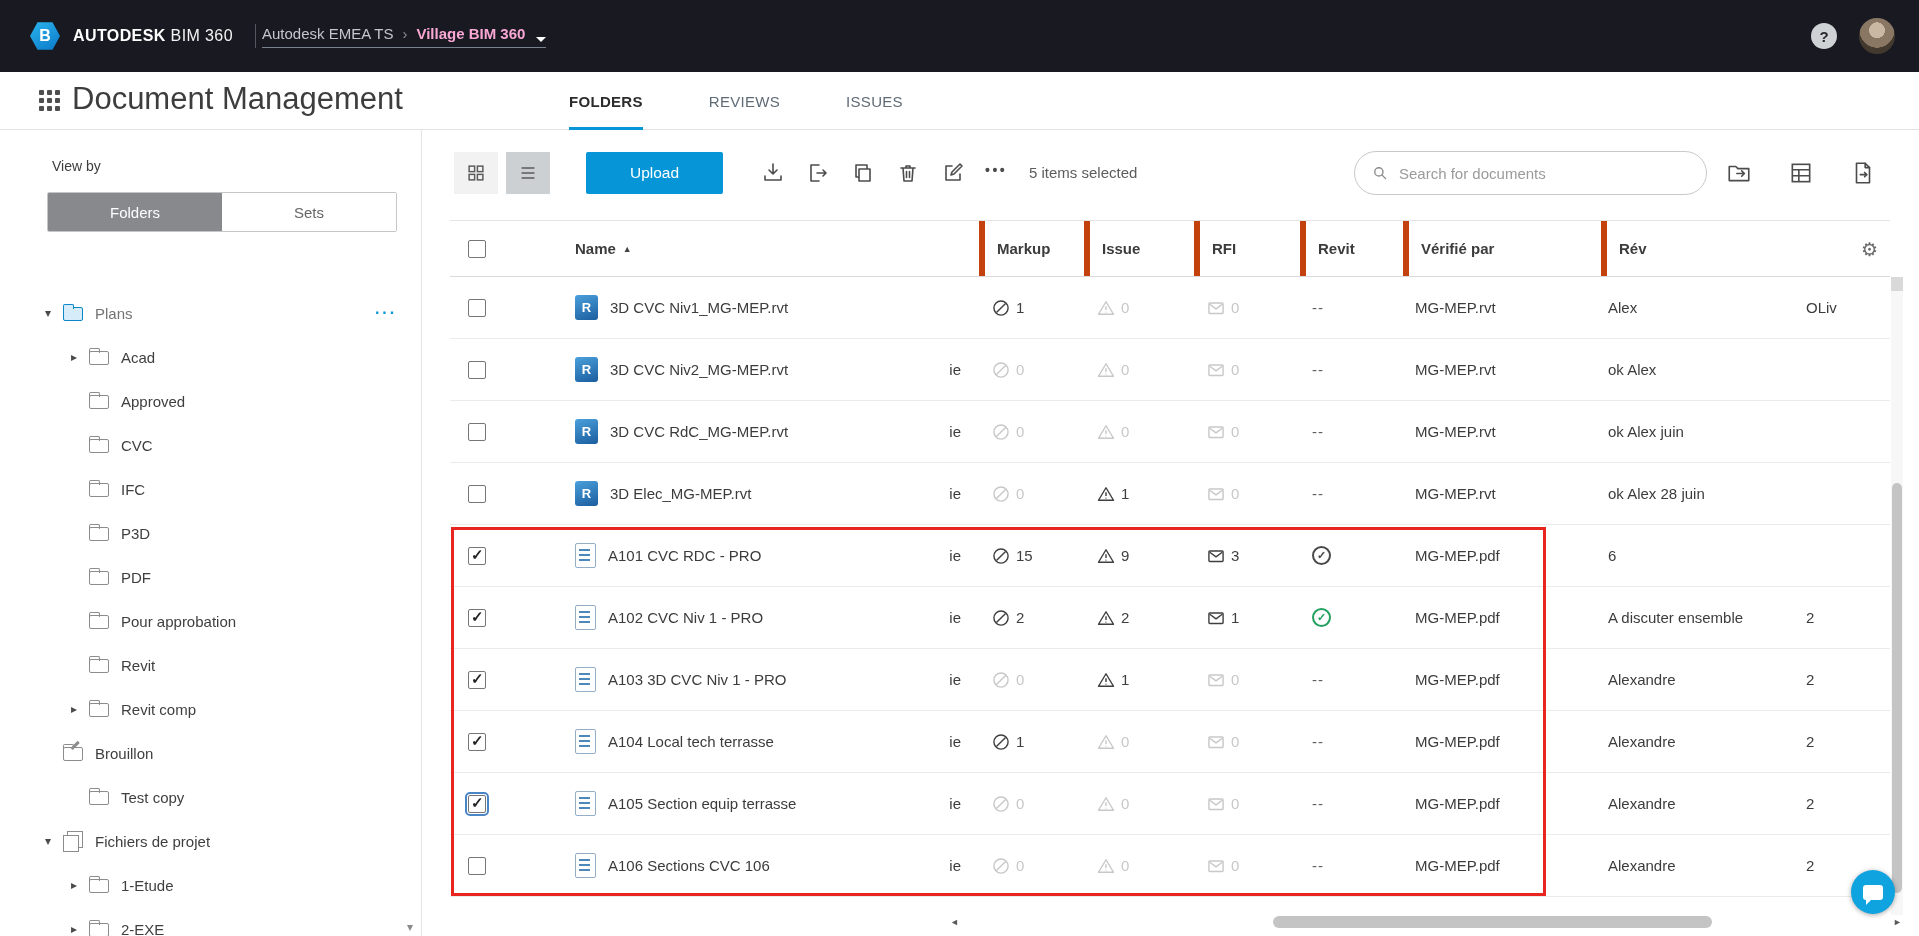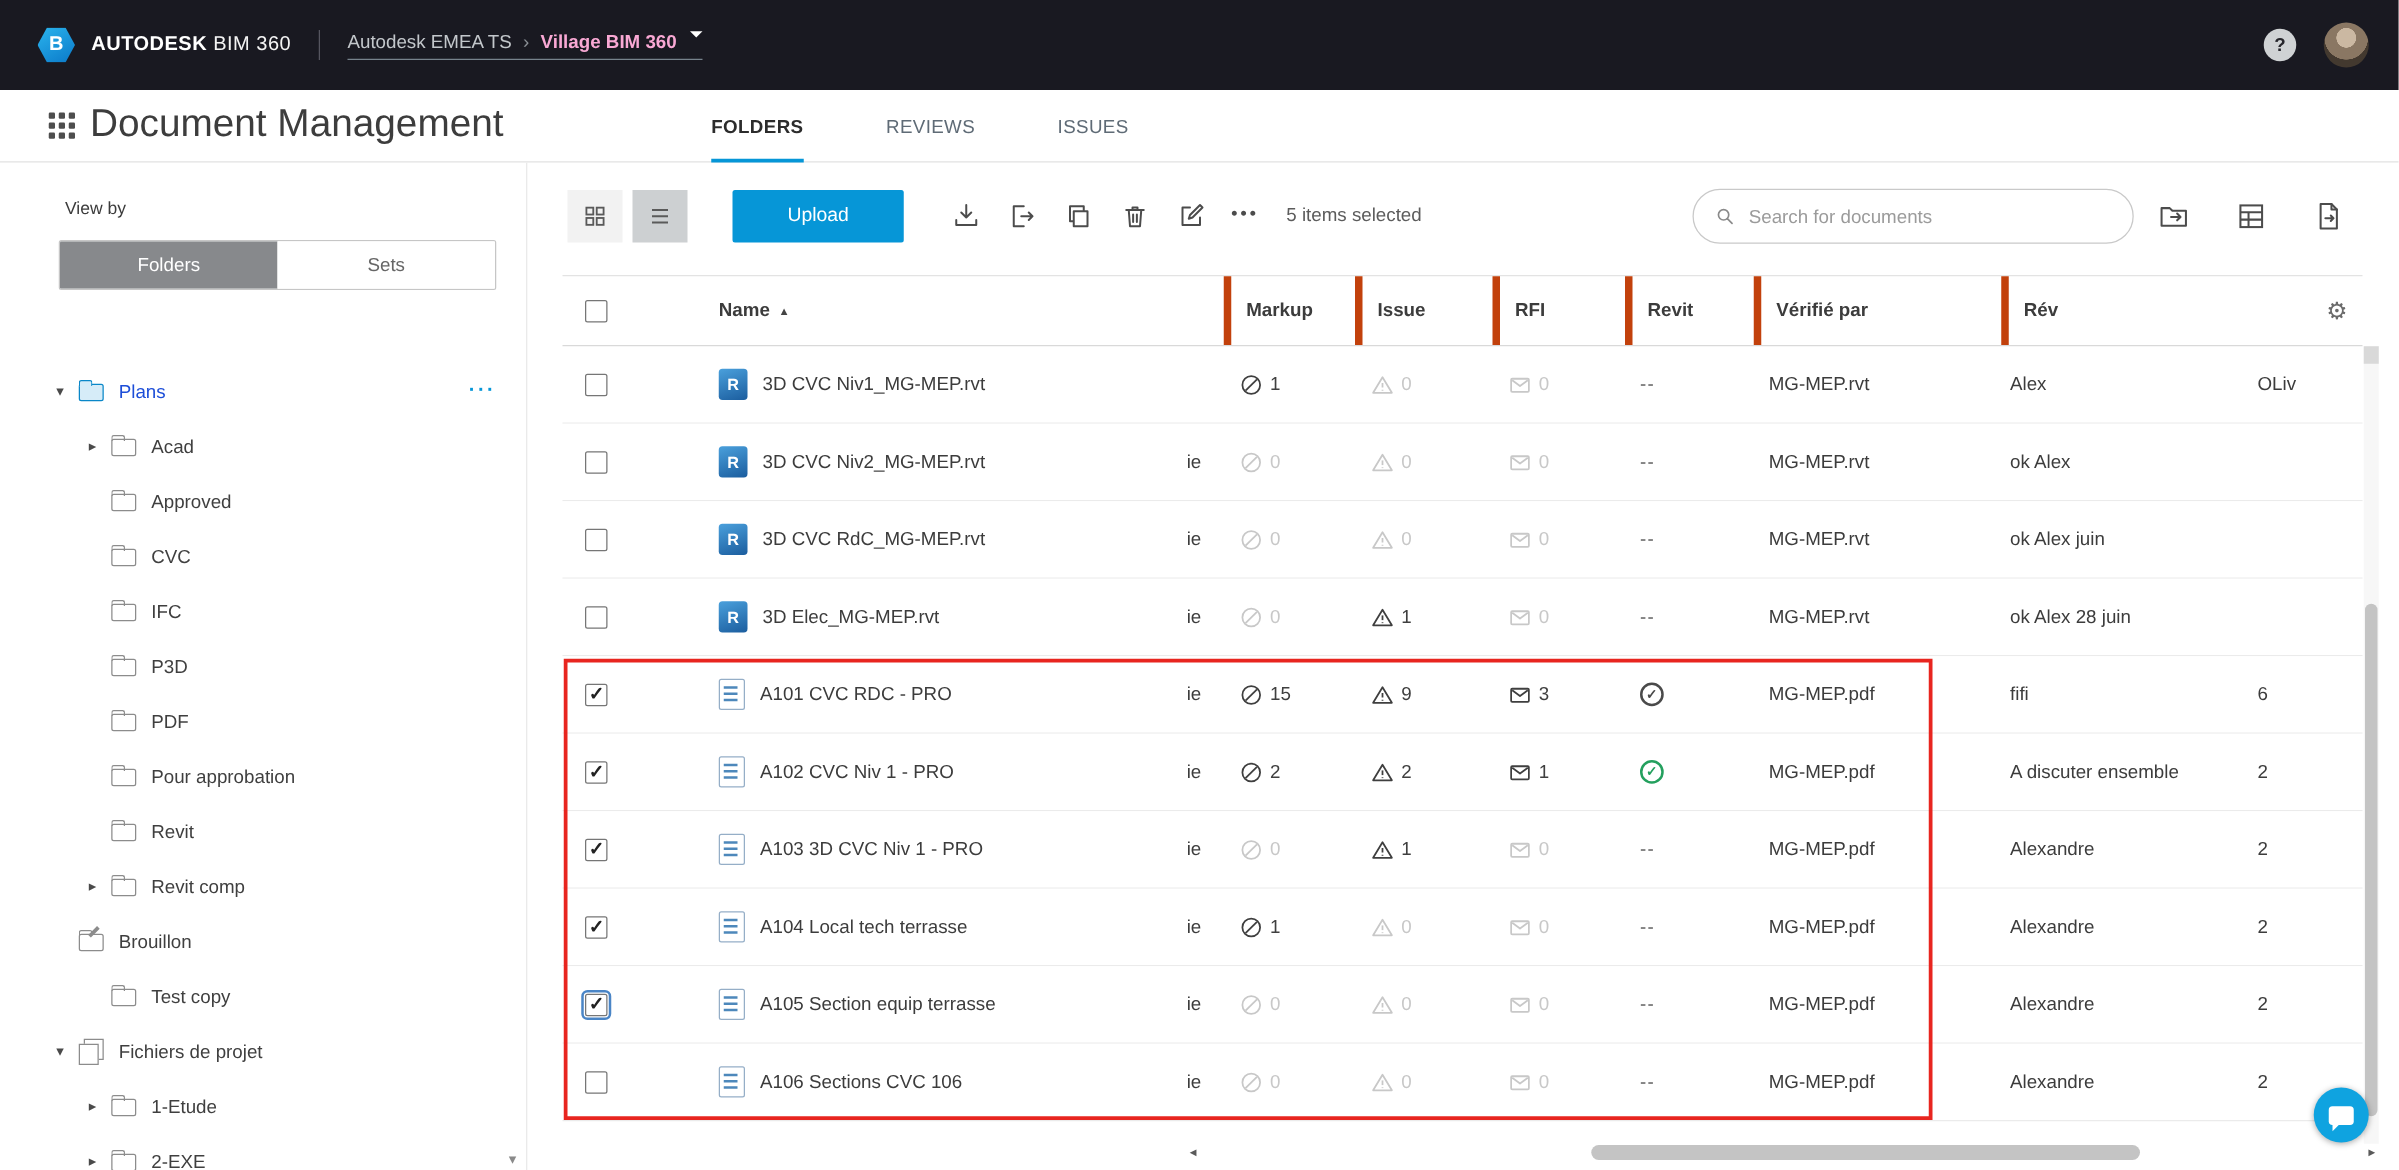--- a/index.html
+++ b/index.html
@@ -12,21 +12,21 @@
 
   
   .topbar { position:absolute; left:0; top:0; width:1919px; height:72px; background:#191921; display:flex; align-items:center; z-index:20; }
   .logo { width:30px; height:30px; margin-left:30px; background:linear-gradient(150deg,#2bb5ee,#0a78c8);
           clip-path:polygon(25% 4%, 75% 4%, 100% 50%, 75% 96%, 25% 96%, 0% 50%);
           display:flex; align-items:center; justify-content:center; color:#fff; font-weight:700; font-size:16px; }
   .brand { margin-left:13px; color:#fff; font-size:16px; letter-spacing:.4px; white-space:nowrap; }
   .brand .b1 { font-weight:700; }
   .brand .b2 { font-weight:400; margin-left:0; opacity:.95; }
   .tb-divider { width:1px; height:24px; background:#55555f; margin:0 0 0 22px; }
-  .breadcrumb { margin-left:22px; display:flex; align-items:flex-start; gap:9px; padding-bottom:5px; border-bottom:1px solid #76828c; cursor:pointer; }
+  .breadcrumb { margin-left:6px; display:flex; align-items:flex-end; gap:9px; padding-bottom:5px; border-bottom:1px solid #76828c; cursor:pointer; }
   .bc-account { color:#c3c7cb; font-size:15px; }
   .bc-sep { color:#8b9096; font-size:15px; }
   .bc-project { color:#f9a8d4; font-size:15px; font-weight:700; }
   .bc-caret { width:0; height:0; border-left:5px solid transparent; border-right:5px solid transparent; border-top:5px solid #fff; margin-left:2px; }
   .tb-right { position:absolute; right:24px; top:0; height:72px; display:flex; align-items:center; gap:22px; }
   .help { width:26px; height:26px; border-radius:50%; background:#cfd2d4; color:#26262c; font-size:15px; font-weight:700; display:flex; align-items:center; justify-content:center; cursor:pointer; }
   .avatar { width:36px; height:36px; border-radius:50%; background:radial-gradient(circle at 50% 34%, #cbb8a2 0 26%, #8a7763 27% 58%, #43392f 59%); cursor:pointer; }
 
   
   .appheader { position:absolute; left:0; top:72px; width:1919px; height:58px; background:#fff; border-bottom:1px solid #e2e2e2; z-index:15; }
@@ -51,21 +51,21 @@
   .caret { width:22px; flex:none; text-align:center; color:#4a4a4a; font-size:12px; }
   .ticon { position:relative; width:20px; height:15px; flex:none; margin:0 12px 0 4px; }
   .i-folder, .i-folder-blue, .i-draft { border:1.5px solid #8c8c8c; border-radius:2px; margin-top:2px; height:14px; }
   .i-folder::before, .i-folder-blue::before, .i-draft::before { content:""; position:absolute; top:-4px; left:-1.5px; width:9px; height:4px; border:1.5px solid #8c8c8c; border-bottom:none; border-radius:2px 2px 0 0; }
   .i-folder-blue { border-color:#0a87c8; background:#d6ecf8; }
   .i-folder-blue::before { border-color:#0a87c8; background:#d6ecf8; }
   .i-draft::after { content:""; position:absolute; right:2px; top:-4px; width:10px; height:2.5px; background:#8c8c8c; transform:rotate(-45deg); }
   .i-project::before { content:""; position:absolute; left:4px; top:-3px; width:14px; height:15px; border:1.5px solid #8c8c8c; background:#fff; }
   .i-project::after { content:""; position:absolute; left:0px; top:1px; width:14px; height:15px; border:1.5px solid #8c8c8c; background:#fff; }
   .tlabel { color:#3f3f3f; white-space:nowrap; }
-  .titem.selected .tlabel { color:#1d4ed8; }
+  .titem.selected .tlabel { color:#737373; }
   .tmore { position:absolute; right:24px; color:#0696d7; font-weight:700; font-size:16px; letter-spacing:2px; }
   .sb-scroll-caret { position:absolute; right:8px; bottom:2px; color:#8a8a8a; font-size:12px; cursor:pointer; }
 
   
   .main { position:absolute; left:422px; top:130px; width:1497px; height:806px; background:#fff; }
 
   
   .toolbar { position:absolute; left:0; top:21px; width:100%; height:44px; }
   .vt-btn { position:absolute; top:1px; width:44px; height:42px; background:#f2f2f2; display:flex; align-items:center; justify-content:center; color:#5a5a5a; cursor:pointer; }
   .vt-btn.grid { left:32px; }
@@ -607,23 +607,20 @@
               <path d="M4.5 7.5l7.5 5.5 7.5-5.5"></path>
       </svg>
       <span class="cnt">3</span>
     </div>
     <div class="cell c-status">
             <span class="status st-circle dark"></span>
           </div>
     <div class="cell c-file">
             <span class="val">MG-MEP.pdf</span>
           </div>
-    <div class="cell c-verifie">
-            <span class="val">fifi</span>
-          </div>
     <div class="cell c-rev">
             <span class="val">6</span>
           </div>
   </div>
 
   <div class="trow">
     <div class="cell c-check">
             <div class="cb checked"></div>
           </div>
     <div class="cell c-name">

